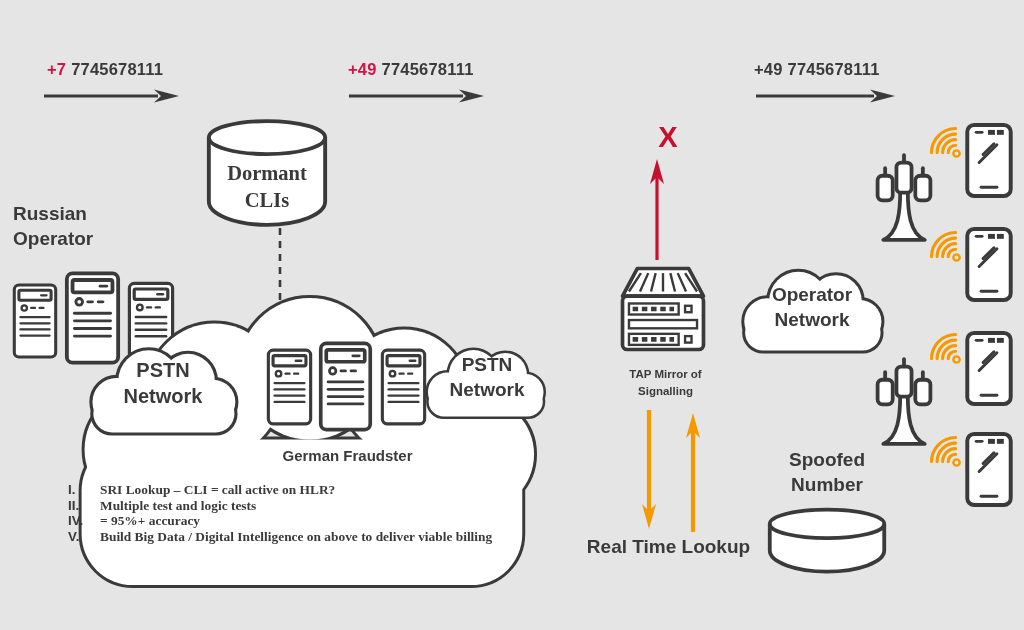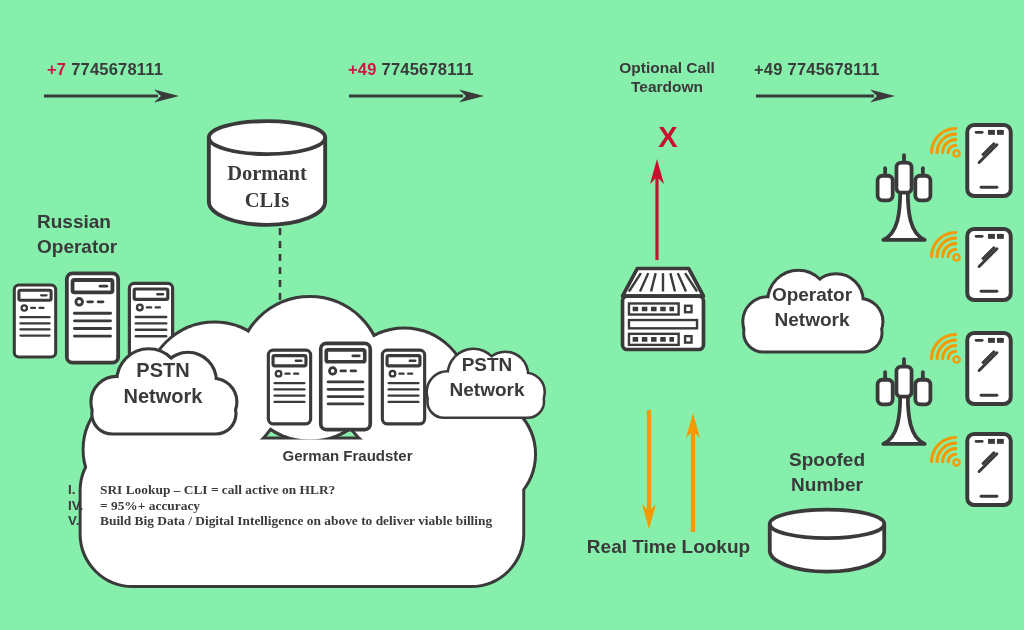--- a/index.html
+++ b/index.html
@@ -1,17 +1,17 @@
 <!DOCTYPE html>
 <html><head>
 <meta charset="utf-8">
 <title>Diagram</title>
 <style>
   html,body{margin:0;padding:0;background:#fff;}
-  .stage{position:relative;width:1024px;height:630px;background:#86efac;overflow:hidden;
+  .stage{position:relative;width:1024px;height:630px;background:#e5e5e5;overflow:hidden;
          font-family:"Liberation Sans",sans-serif;color:#3a3a3a;}
   .abs{position:absolute;}
   .lbl{position:absolute;font-weight:700;color:#3a3a3a;line-height:1.22;}
   .center{text-align:center;}
   .num{font-size:16.5px;white-space:nowrap;letter-spacing:.2px;}
   .prefix{color:#d31245;margin-right:5px;}
   .xmark{position:absolute;color:#c8102e;font-size:29px;font-weight:800;text-align:center;line-height:1;}
   .process{position:absolute;left:68px;top:482px;width:470px;}
   .process-row{display:flex;font-size:13.4px;font-weight:700;line-height:15.7px;color:#3a3a3a;}
   .process-num{width:32px;flex:none;}
@@ -255,50 +255,54 @@
     <line x1="9" y1="21" x2="9" y2="122" stroke="#f49a00" stroke-width="4.2"></line>
     <path d="M2 28 L9 3 L16 28 L9 21 Z" fill="#f49a00"></path>
   </svg>
 
   <div class="lbl num" style="left:47px;top:59px;">
     <span class="prefix">+7</span><span>7745678111</span>
   </div>
   <div class="lbl num" style="left:348px;top:59px;">
     <span class="prefix">+49</span><span>7745678111</span>
   </div>
-  <div class="lbl center" style="left:592px;top:59px;width:150px;font-size:15.5px;">Optional Call Teardown</div>
   <div class="lbl num" style="left:754px;top:59px;">
     <span style="margin-right:5px;">+49</span><span>7745678111</span>
   </div>
   <div class="xmark" style="left:648px;top:123px;width:40px;">X</div>
 
   <div class="lbl center" style="left:217px;top:160px;width:100px;font-size:20.5px;line-height:1.3;font-family:Liberation Serif, serif;">Dormant CLIs</div>
 
-  <div class="lbl" style="left:13px;top:210px;width:105px;font-size:19px;line-height:1.3;margin-left:24px;">Russian Operator</div>
+  <div class="lbl" style="left:13px;top:202px;width:105px;font-size:19px;line-height:1.3;">Russian Operator</div>
 
   <div class="lbl center" style="left:113px;top:357px;width:100px;font-size:20px;line-height:1.3;">PSTN Network</div>
   <div class="lbl center" style="left:437px;top:353px;width:100px;font-size:19px;line-height:1.3;">PSTN Network</div>
 
   <div class="lbl center" style="left:200px;top:447px;width:295px;font-size:15px;">German Fraudster</div>
 
   <div class="process">
     <div class="process-row">
       <span class="process-num">I.</span>
       <span class="process-text">SRI Lookup – CLI =  call active on HLR?</span>
+    </div>
+    <div class="process-row">
+      <span class="process-num">II.</span>
+      <span class="process-text">Multiple test and logic tests</span>
     </div>
     <div class="process-row">
       <span class="process-num">IV.</span>
       <span class="process-text">= 95%+ accuracy</span>
     </div>
     <div class="process-row">
       <span class="process-num">V.</span>
       <span class="process-text">Build Big Data / Digital Intelligence on above to deliver viable billing</span>
     </div>
   </div>
 
+  <div class="lbl center" style="left:608px;top:366px;width:115px;font-size:11.5px;line-height:1.45;">TAP Mirror of Signalling</div>
 
   <div class="lbl center" style="left:586px;top:535px;width:165px;font-size:19px;white-space:nowrap;text-align:center;">Real Time Lookup</div>
 
   <div class="lbl center" style="left:757px;top:283px;width:110px;font-size:19px;line-height:1.3;">Operator Network</div>
 
   <div class="lbl center" style="left:772px;top:448px;width:110px;font-size:19px;line-height:1.3;">Spoofed Number</div>
 
 </div>
 
 </body></html>

